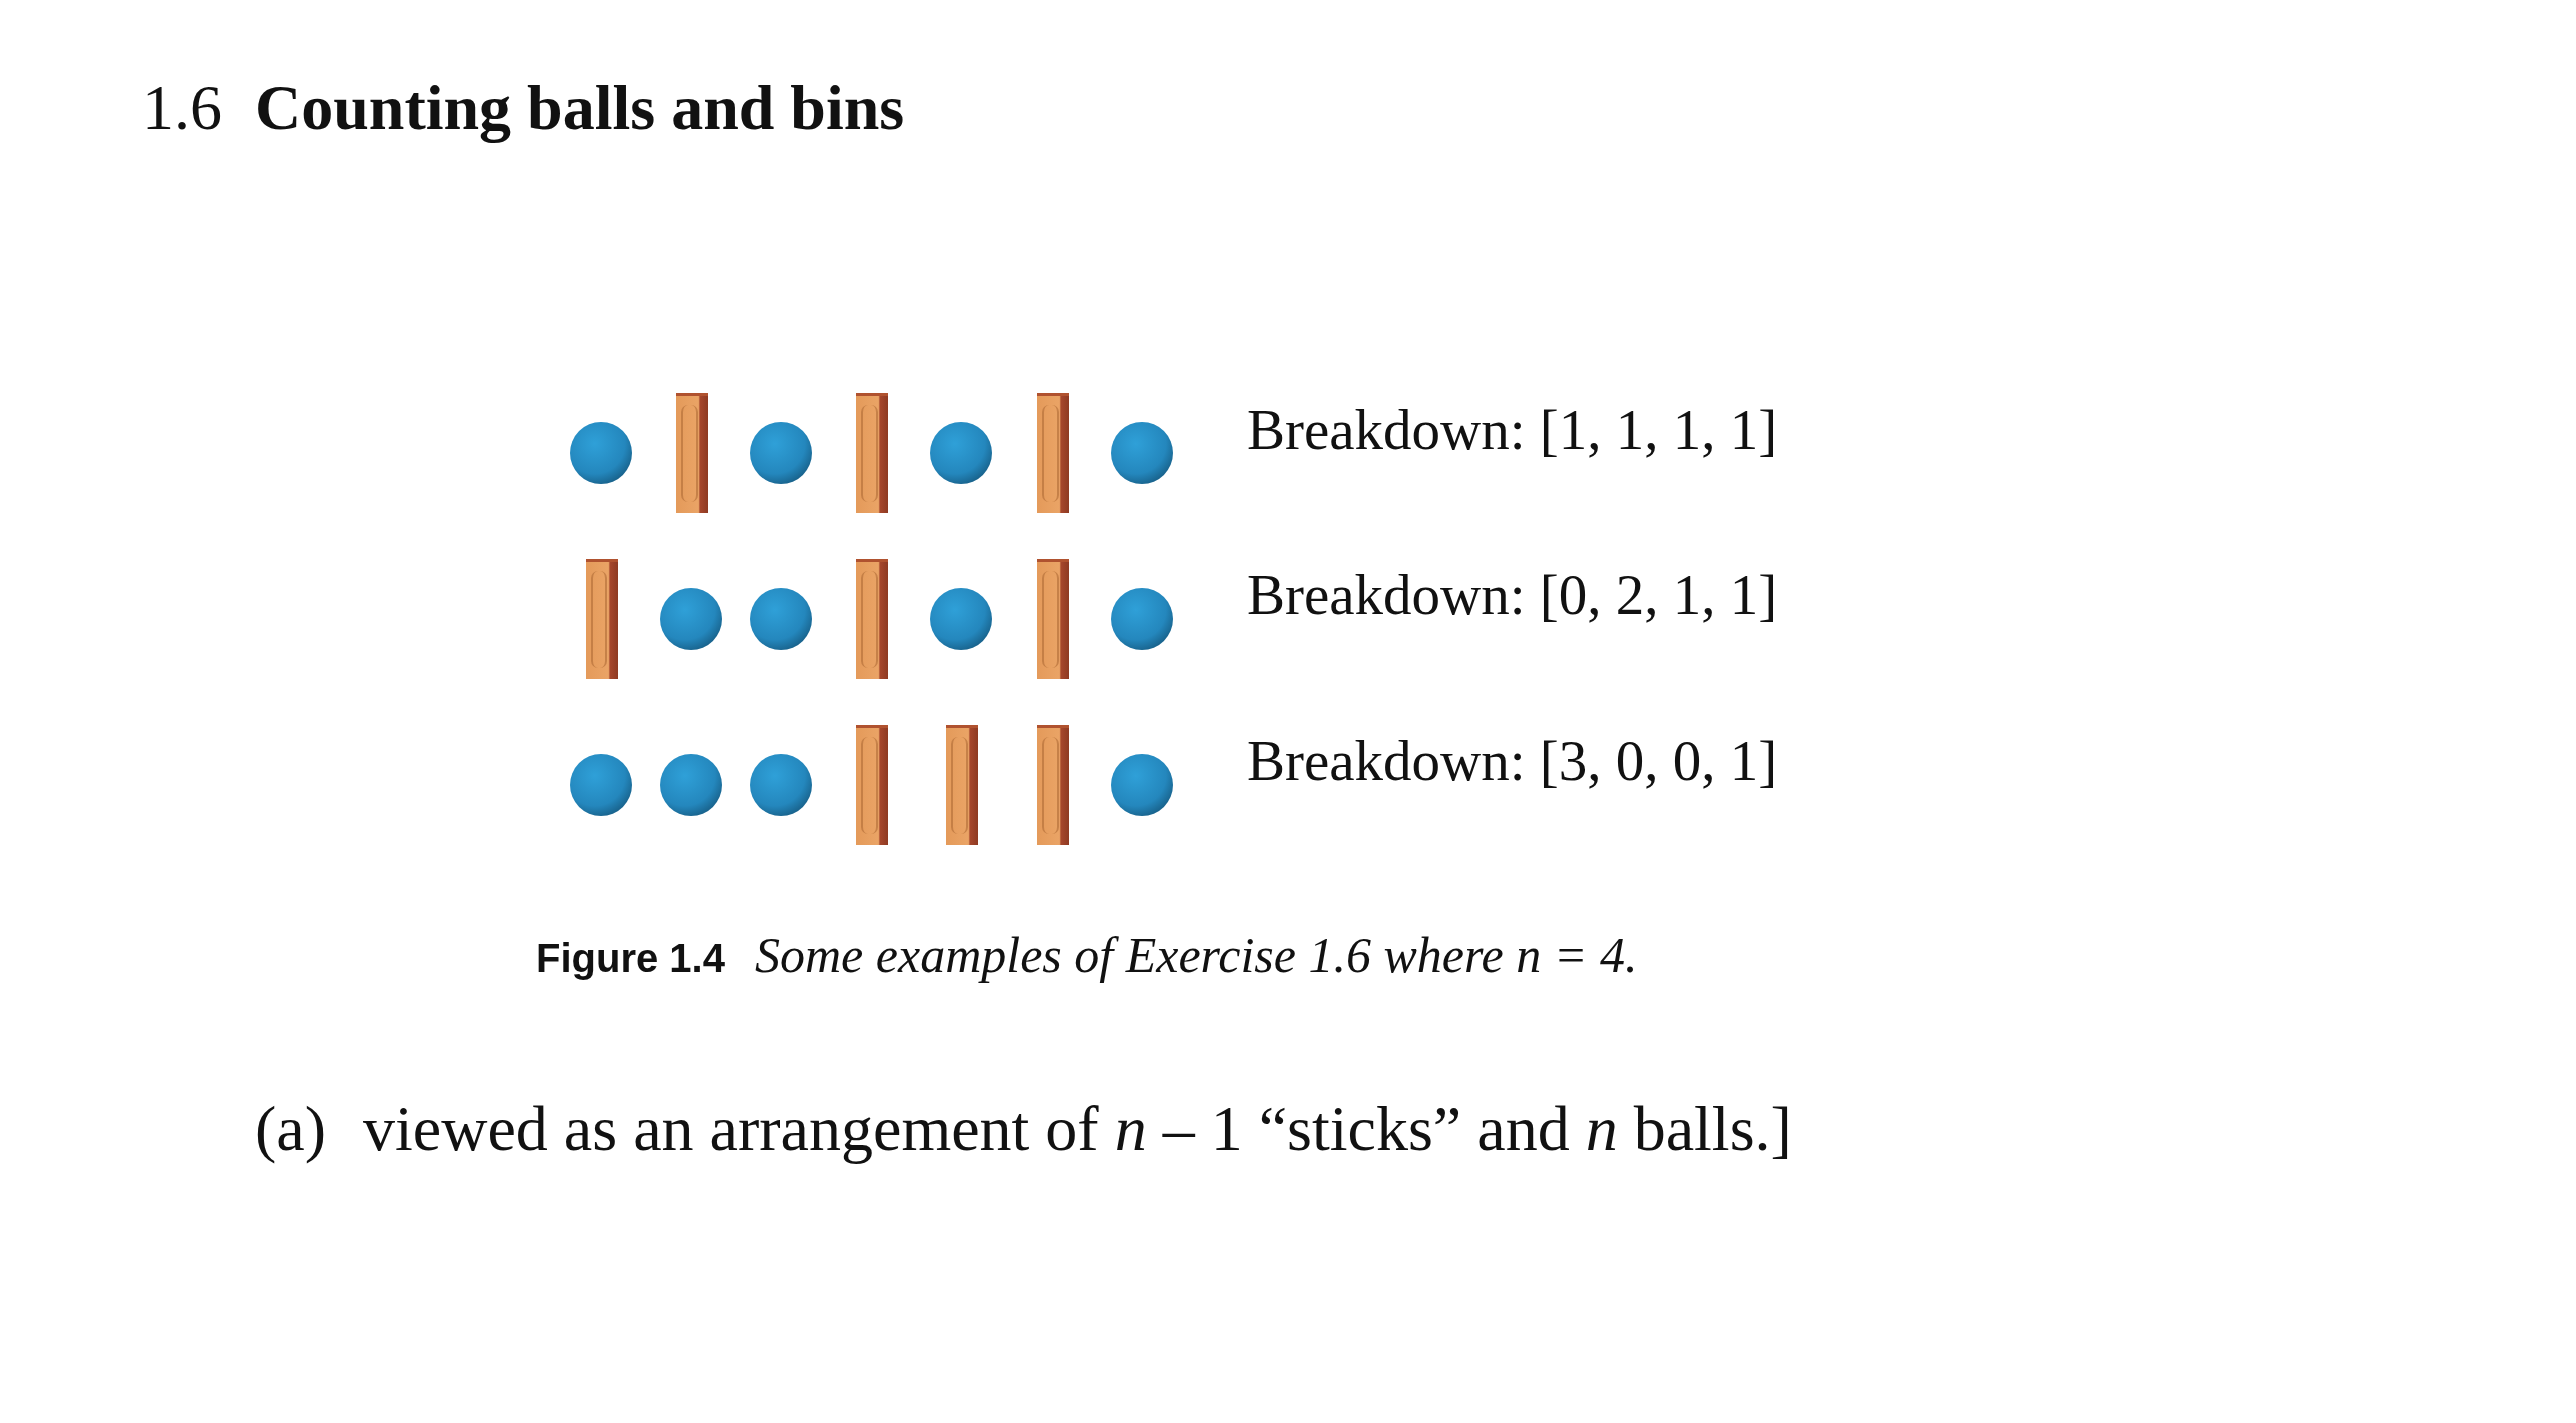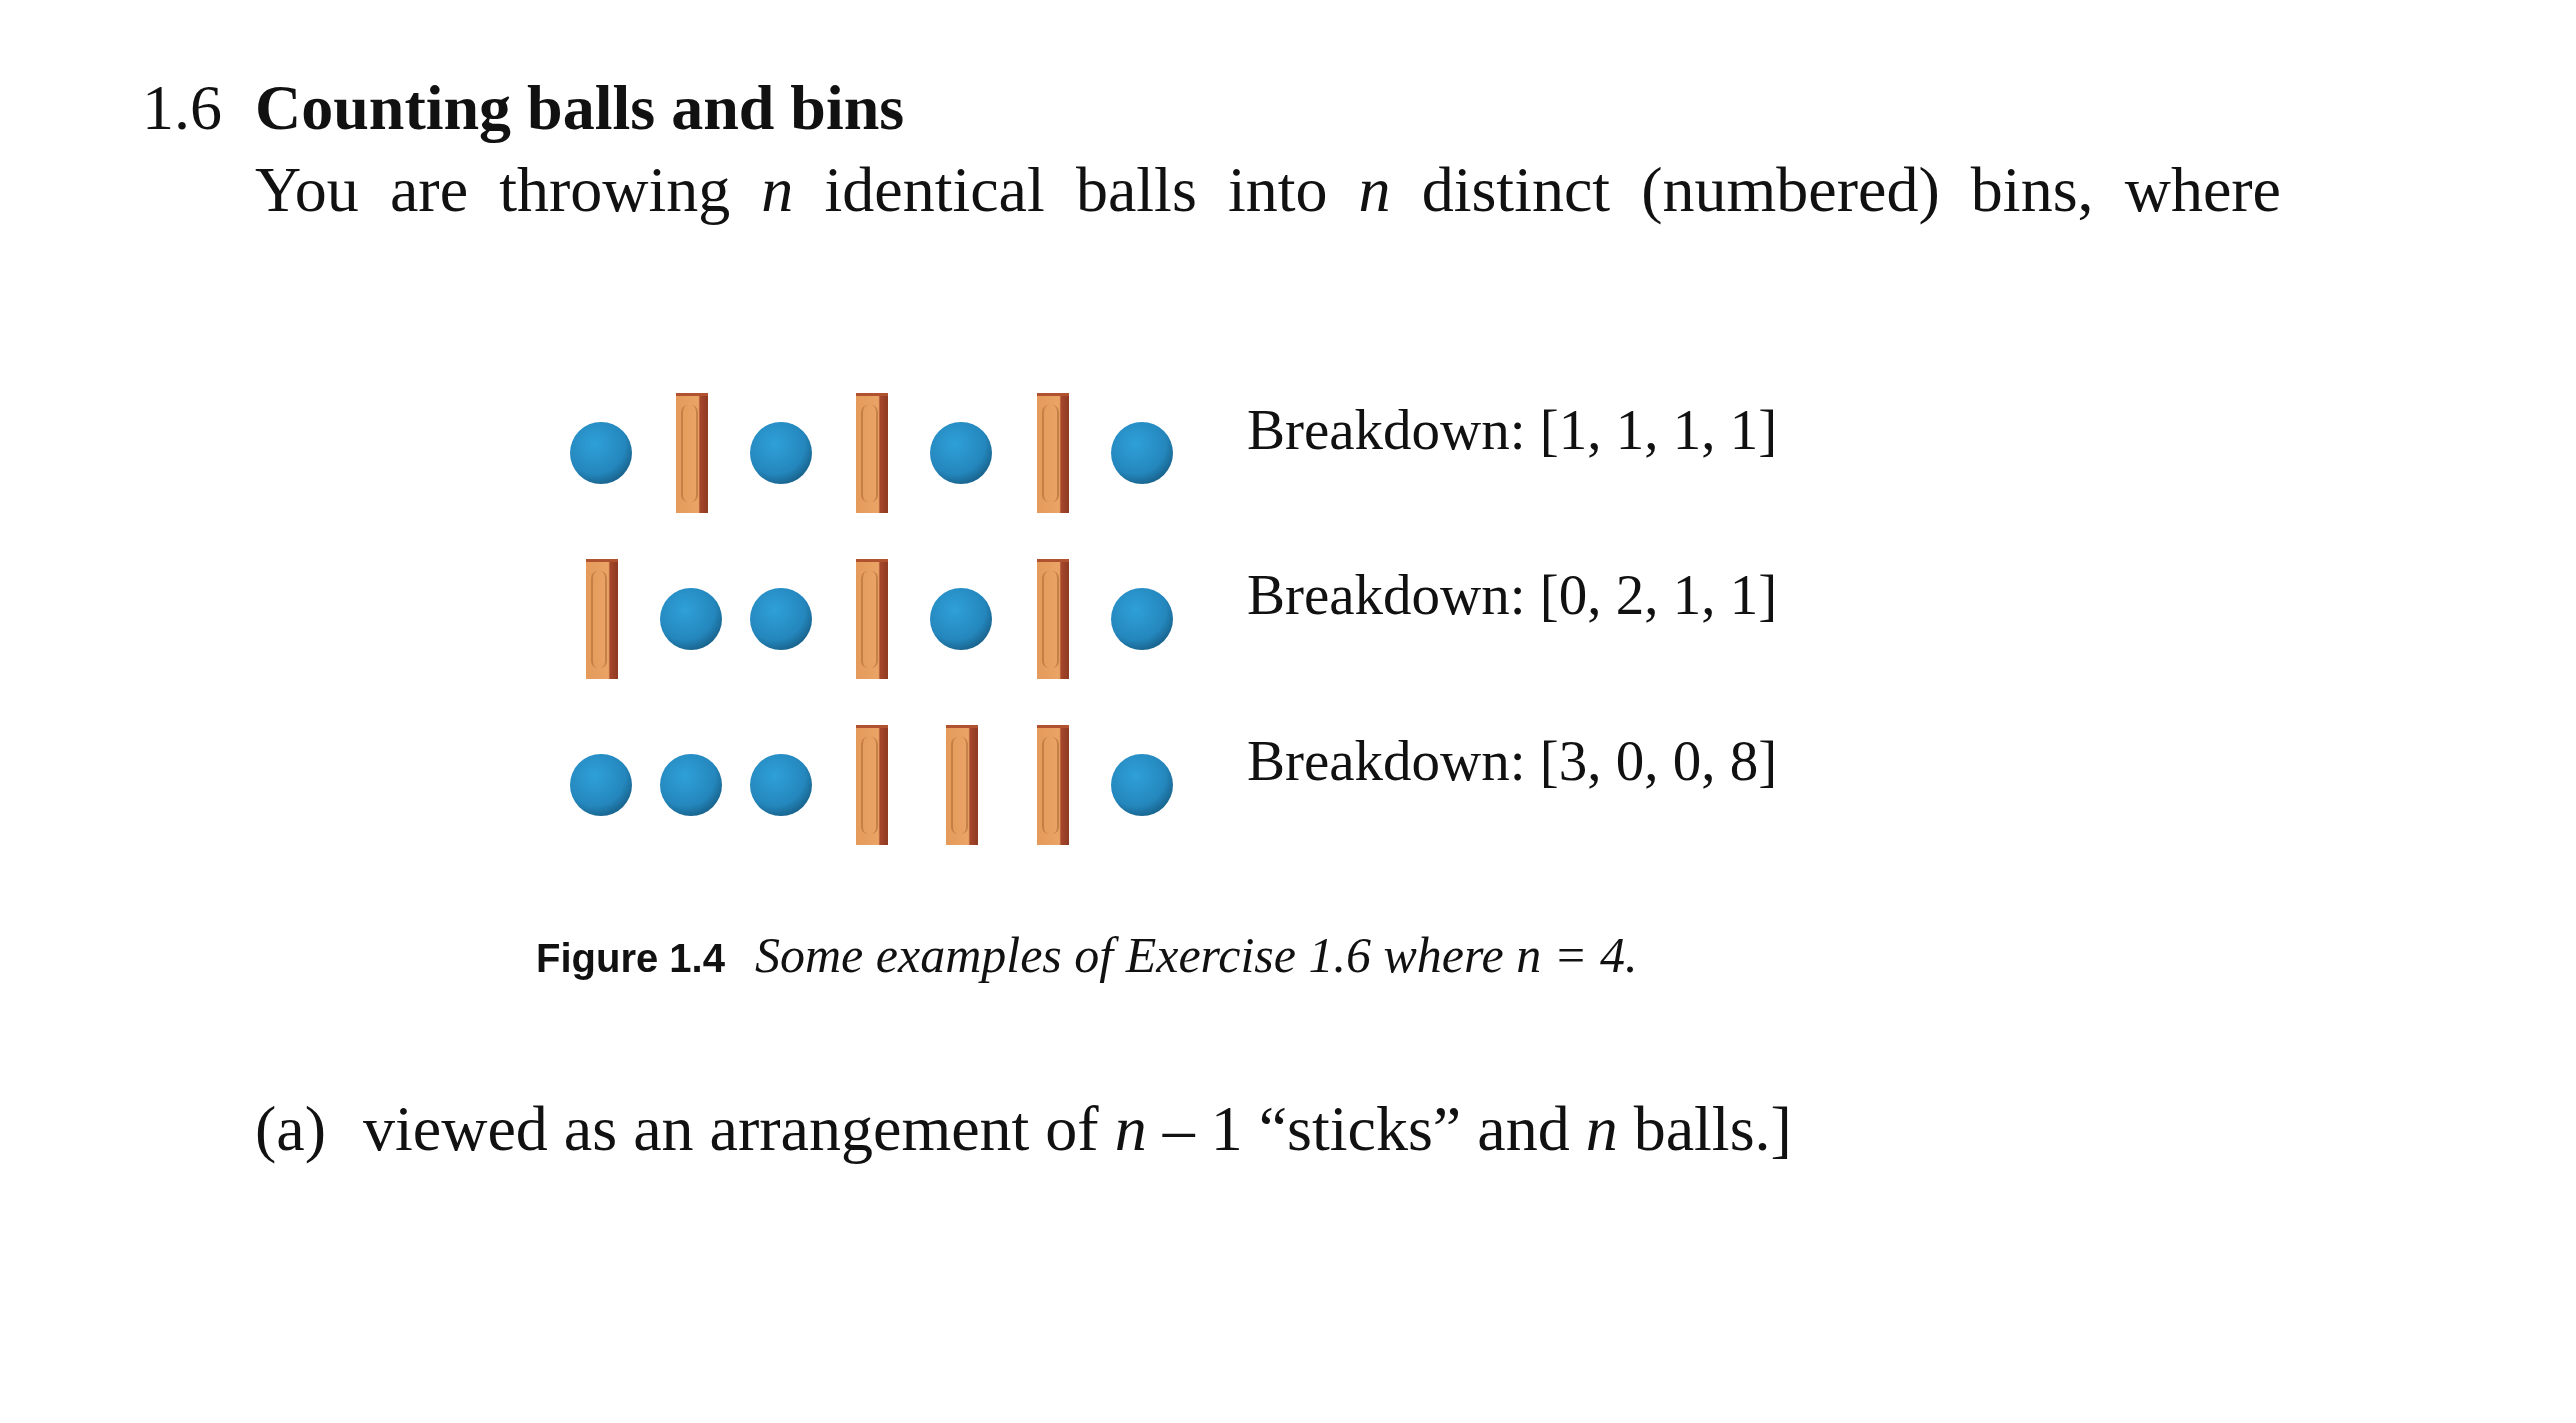--- a/index.html
+++ b/index.html
@@ -32,23 +32,20 @@
   .part .body .just { text-align:justify; text-align-last:justify; width:2172px; white-space:normal; }
 </style>
 </head>
 <body>
 
 <div class="heading">
   <span class="num">1.6</span><span class="title">Counting balls and bins</span>
 </div>
 
 <div class="para">
-  <span class="line just">
-    <span>You are throwing </span><i class="m">n</i><span> identical balls into </span><i class="m">n</i><span> distinct (numbered) bins, where</span>
-  </span>
 </div>
 
 <div id="figure">
     <div class="row" style="top: 372px;">
       <div class="ball" style="left: 3.5px; top: 50px;"></div>
       <div class="stick" style="left: 110px; top: 21px;"></div>
       <div class="ball" style="left: 184px; top: 50px;"></div>
       <div class="stick" style="left: 290px; top: 21px;"></div>
       <div class="ball" style="left: 364px; top: 50px;"></div>
       <div class="stick" style="left: 471px; top: 21px;"></div>
@@ -69,21 +66,21 @@
       <div class="ball" style="left: 184px; top: 50px;"></div>
       <div class="stick" style="left: 290px; top: 21px;"></div>
       <div class="stick" style="left: 380px; top: 21px;"></div>
       <div class="stick" style="left: 471px; top: 21px;"></div>
       <div class="ball" style="left: 545px; top: 50px;"></div>
     </div>
   </div>
 
 <div class="breakdown" style="top:394px">Breakdown: [1, 1, 1, 1]</div>
 <div class="breakdown" style="top:559px">Breakdown: [0, 2, 1, 1]</div>
-<div class="breakdown" style="top:725px">Breakdown: [3, 0, 0, 8]</div>
+<div class="breakdown" style="top:725px">Breakdown: [3, 0, 0, 1]</div>
 
 <div class="caption">
   <span class="label">Figure 1.4</span><span class="text">Some examples of Exercise 1.6 where n = 4.</span>
 </div>
 
 <div class="part">
   <span class="lbl">(a)</span>
   <div class="body">
     <span class="line"><span>viewed as an arrangement of </span><i class="m">n</i><span> – 1 “sticks” and </span><i class="m">n</i><span> balls.]</span></span>
   </div>

